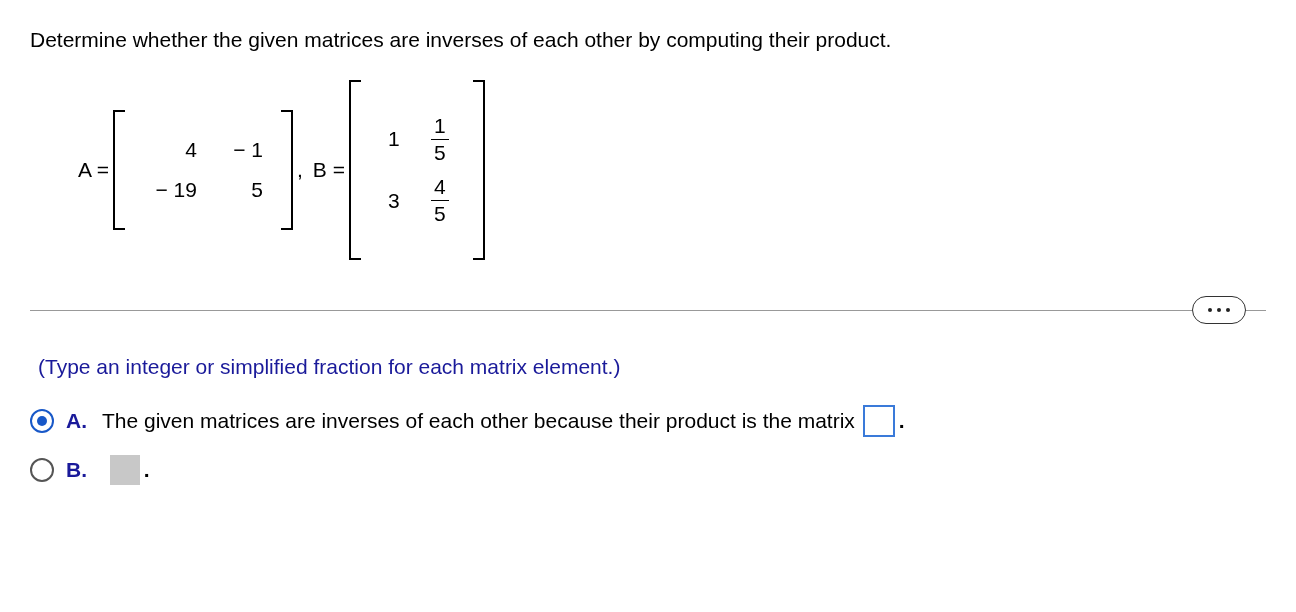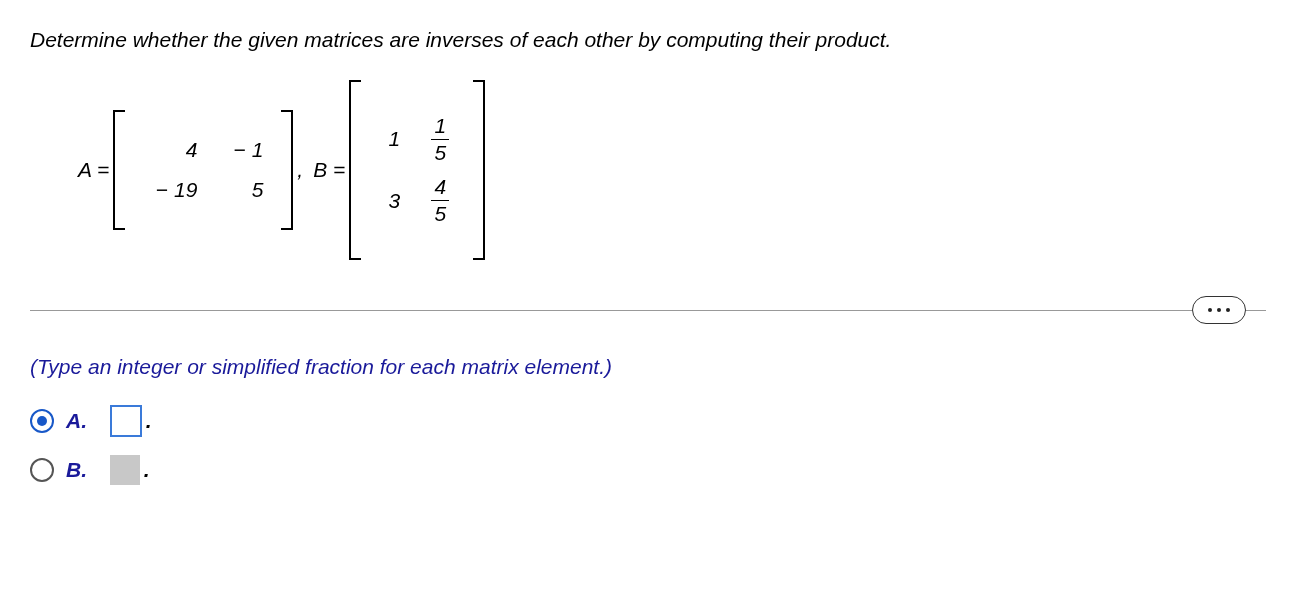--- a/index.html
+++ b/index.html
@@ -9,21 +9,20 @@
     height: 612px;
     font-family: Arial, Helvetica, sans-serif;
     font-size: 21px;
     color: #000;
     background: #fff;
     position: relative;
   }
   .container {
     padding: 28px 30px 0 30px;
     box-sizing: border-box;
-    font-style: italic;
   }
   .question {
     margin-bottom: 18px;
   }
 
   
   .matrices-row {
     display: flex;
     align-items: center;
     margin-left: 48px;
@@ -125,20 +124,21 @@
     width: 4px; height: 4px; border-radius: 50%; background: #222;
   }
 
   .instruction {
     color: #1a1a9a;
     margin-bottom: 4px;
   }
   .instruction2 {
     color: #1a1a9a;
     margin-bottom: 26px;
+    margin-left: 8px;
   }
 
   .choice {
     display: flex;
     align-items: center;
     margin-bottom: 18px;
   }
   .radio {
     width: 20px;
     height: 20px;
@@ -270,20 +270,21 @@
   </div>
 
   <div class="instruction2">(Type an integer or simplified fraction for each matrix element.)</div>
 
   <div class="choice">
     <span class="radio">
       <span class="inner"></span>
     </span>
     <span class="choice-letter">A.</span>
     <span class="choice-text">
+      <span>The given matrices are inverses of each other because their product is the matrix</span>
       <span>&nbsp;</span>
       <span class="ans-box active"></span>
       <span class="period">.</span>
     </span>
   </div>
 
   <div class="choice">
     <span class="radio unselected"></span>
     <span class="choice-letter">B.</span>
     <span class="choice-text">

